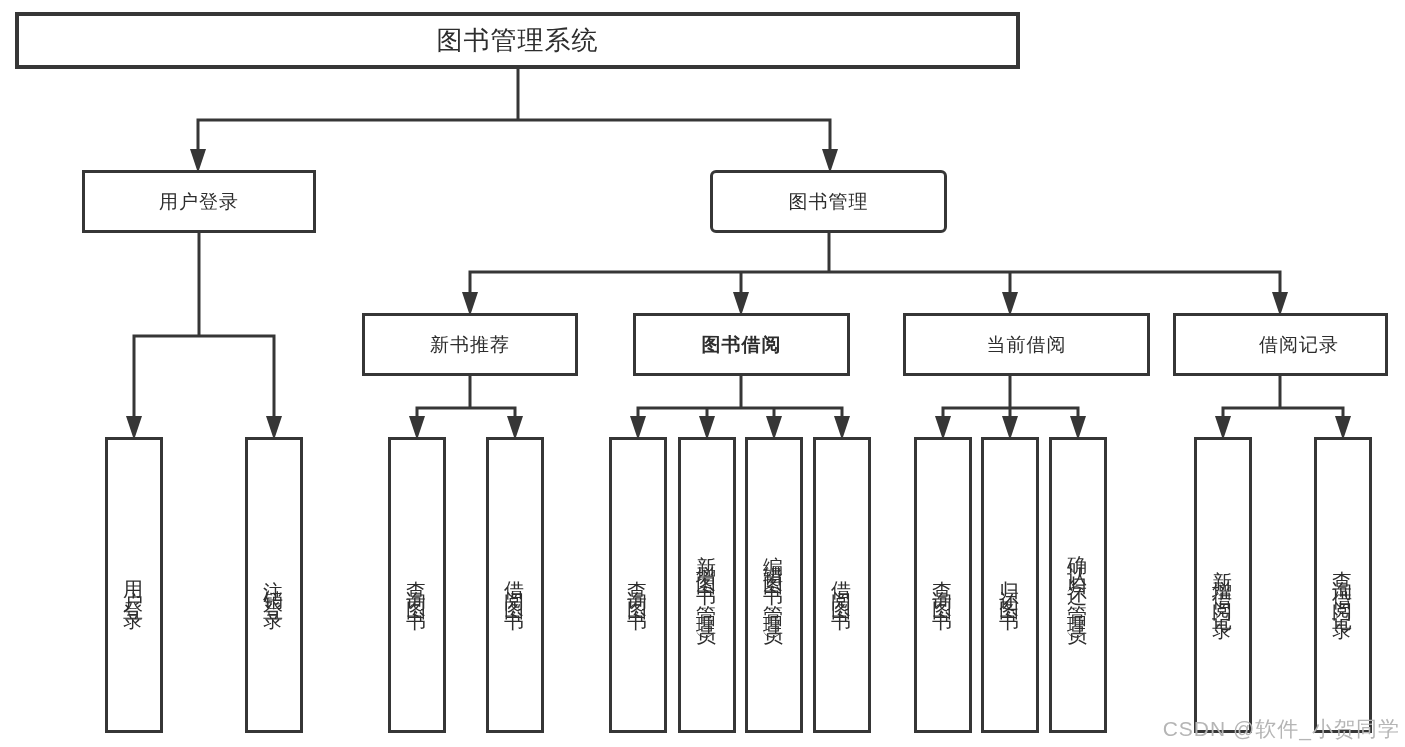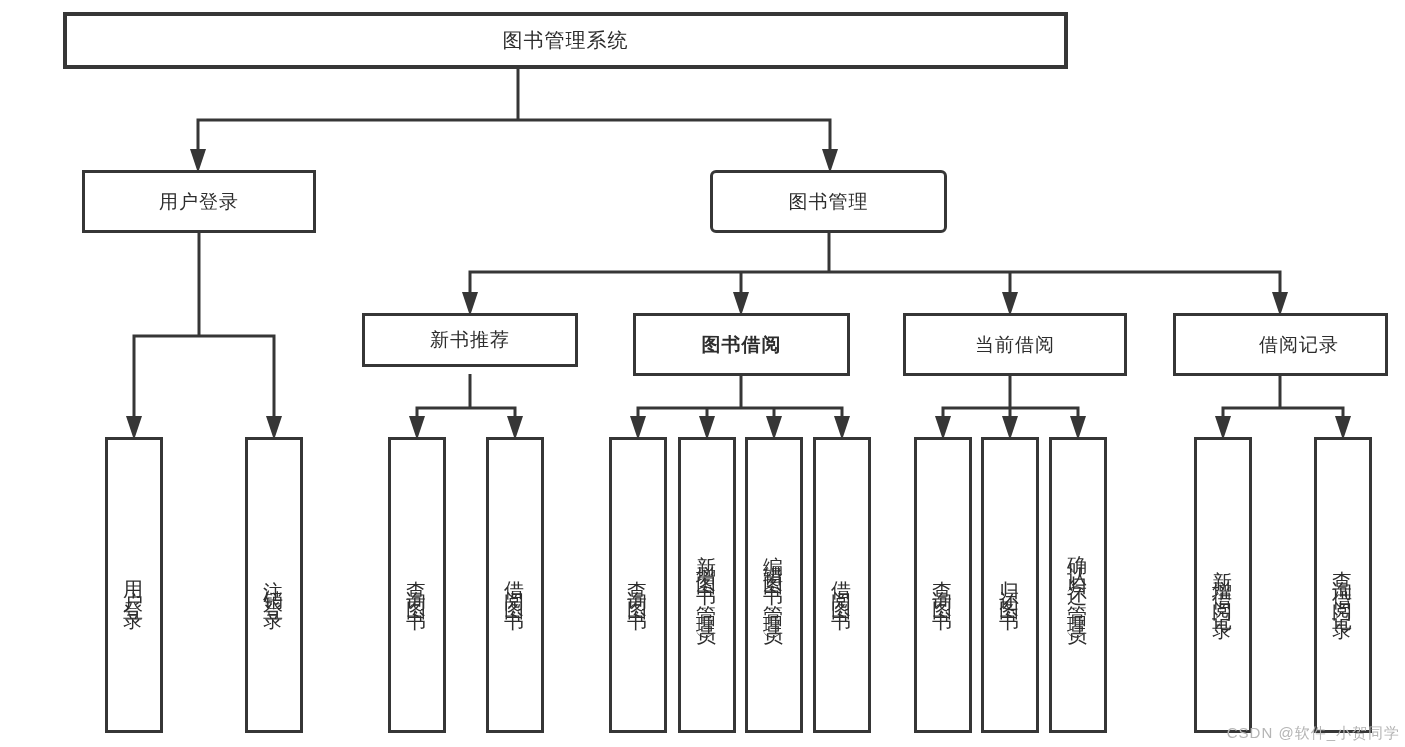--- a/index.html
+++ b/index.html
@@ -25,22 +25,21 @@
     align-items: center;
     justify-content: center;
     z-index: 1;
   }
   .hnode {
     font-size: 19px;
     letter-spacing: 1px;
   }
   .root {
     border-width: 4px;
-    font-size: 20px;
-    margin-left: 48px;
+    font-size: 26px;
   }
   .vnode {
     writing-mode: vertical-rl;
     text-orientation: mixed;
     font-size: 20px;
     letter-spacing: 10px;
     top: 437px;
     width: 58px;
     height: 296px;
   }
@@ -48,40 +47,40 @@
     position: absolute;
     left: 0;
     top: 0;
     z-index: 2;
     pointer-events: none;
   }
   .watermark {
     position: absolute;
     right: 5px;
     bottom: 4px;
-    font-size: 15px;
+    font-size: 21px;
     color: #b5b5b5;
     letter-spacing: 1px;
     z-index: 3;
     white-space: nowrap;
   }
 </style>
 </head>
 <body>
 
 <div id="canvas">
 
   <div class="node hnode root" style="left:15px; top:12px; width:1005px; height:57px;">图书管理系统</div>
 
   <div class="node hnode" style="left:82px; top:170px; width:234px; height:63px;">用户登录</div>
   <div class="node hnode" style="left:710px; top:170px; width:237px; height:63px;border-radius:6px;">图书管理</div>
 
-  <div class="node hnode" style="left:362px; top:313px; width:216px; height:54px;">新书推荐</div>
+  <div class="node hnode" style="left:362px; top:313px; width:216px; height:63px;">新书推荐</div>
   <div class="node hnode" style="left:633px; top:313px; width:217px; height:63px;font-weight:bold;">图书借阅</div>
-  <div class="node hnode" style="left:903px; top:313px; width:224px; height:63px;">当前借阅</div>
+  <div class="node hnode" style="left:903px; top:313px; width:247px; height:63px;">当前借阅</div>
   <div class="node hnode" style="left:1173px; top:313px; width:215px; height:63px;padding-left:37px;">借阅记录</div>
 
   <div class="node vnode" style="left:105px;">用户登录</div>
   <div class="node vnode" style="left:245px;">注销登录</div>
 
   <div class="node vnode" style="left:388px;">查询图书</div>
   <div class="node vnode" style="left:486px;">借阅图书</div>
 
   <div class="node vnode" style="left:609px;">查询图书</div>
   <div class="node vnode" style="left:678px;">新增图书（管理员）</div>

